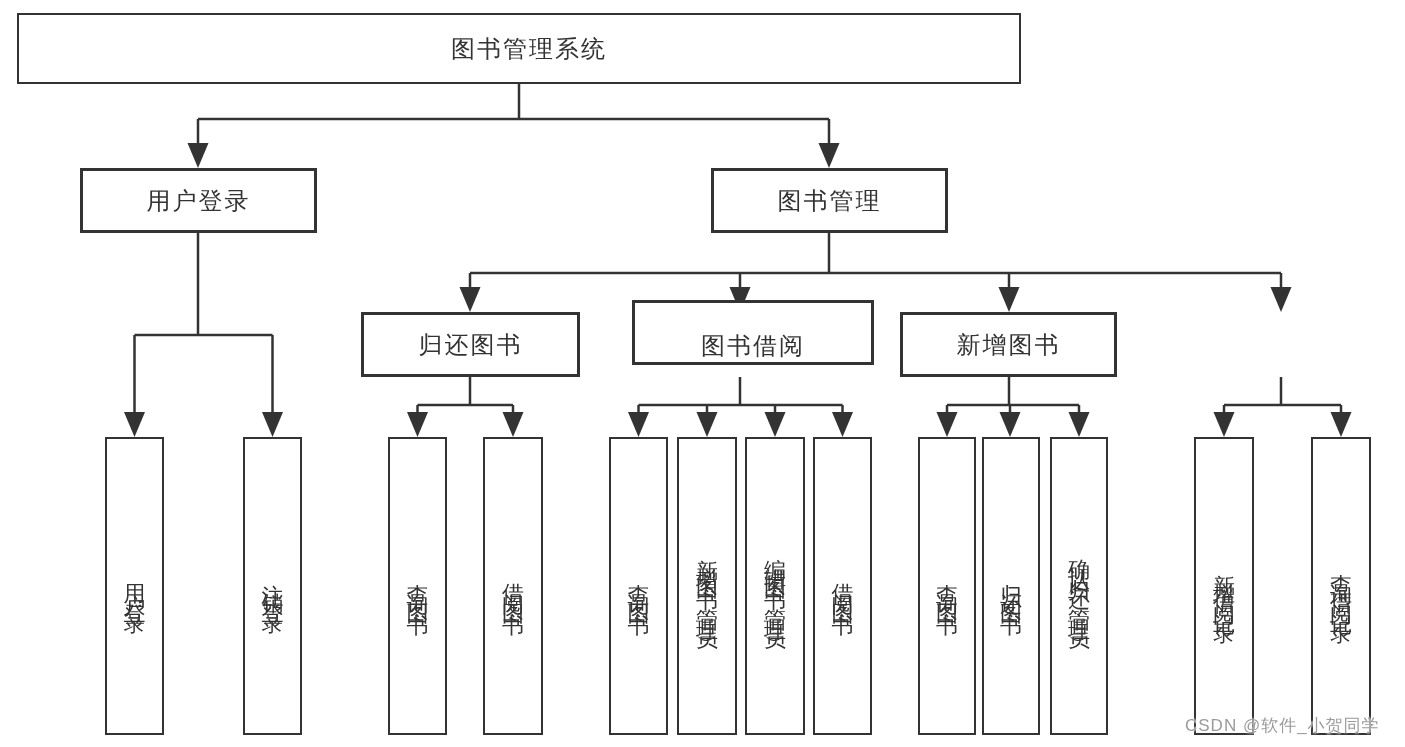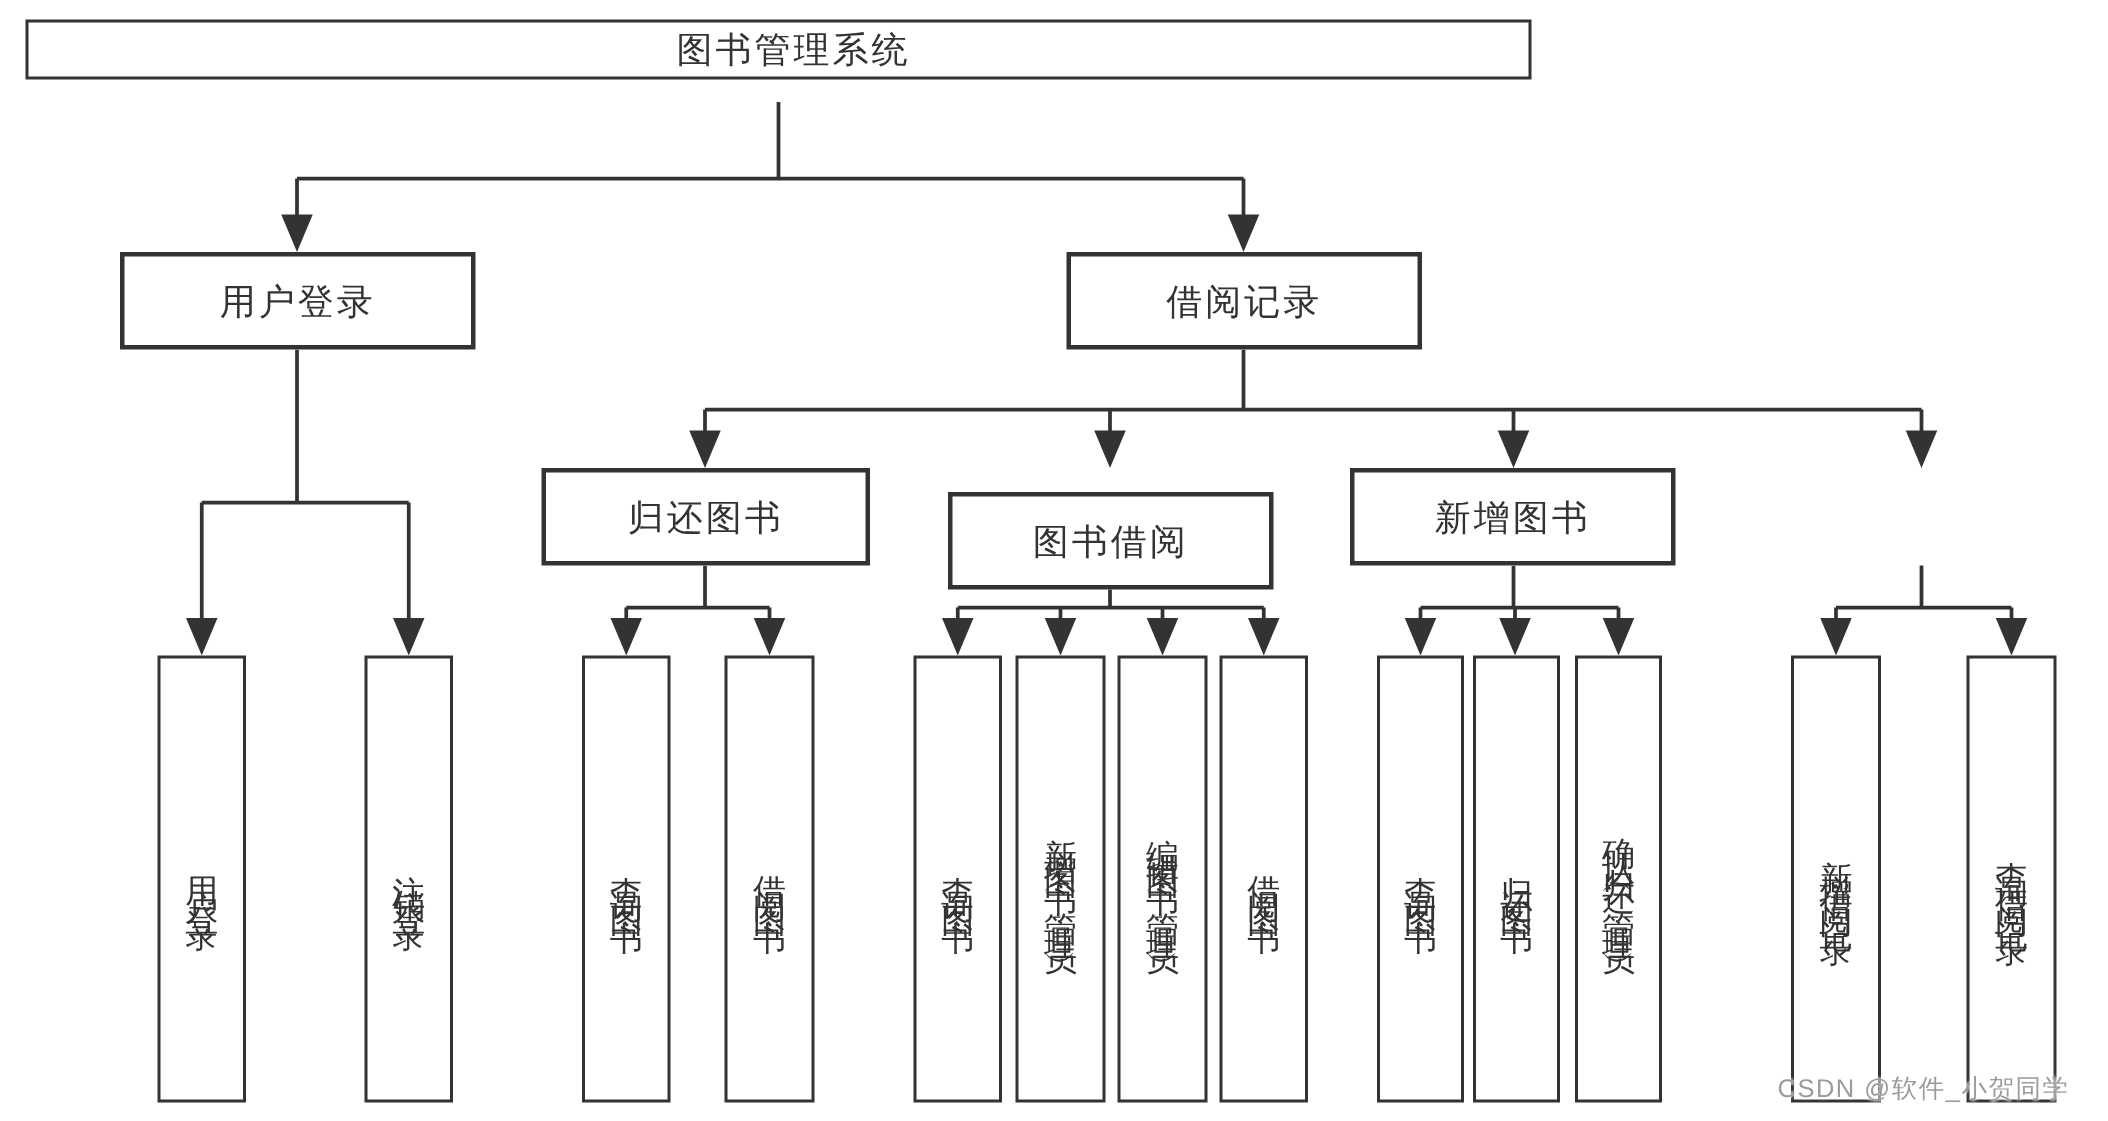--- a/index.html
+++ b/index.html
@@ -126,35 +126,35 @@
       <polygon points="764.5,412 785.5,412 775,437"></polygon>
       <polygon points="832,412 853,412 842.5,437"></polygon>
       <polygon points="936.5,412 957.5,412 947,437"></polygon>
       <polygon points="999.5,412 1020.5,412 1010,437"></polygon>
       <polygon points="1068.5,412 1089.5,412 1079,437"></polygon>
       <polygon points="1213.5,412 1234.5,412 1224,437"></polygon>
       <polygon points="1330.5,412 1351.5,412 1341,437"></polygon>
     </g>
   </svg>
 
-  <div class="node thin" style="left:17px; top:13px; width:1004px; height:40px;padding-left:20px;">
+  <div class="node thin" style="left:17px; top:13px; width:1004px; height:71px;padding-left:20px;">
     <span class="hlabel">图书管理系统</span>
   </div>
 
   <div class="node" style="left:80px; top:168px; width:237px; height:65px;">
     <span class="hlabel">用户登录</span>
   </div>
   <div class="node" style="left:711px; top:168px; width:237px; height:65px;">
-    <span class="hlabel">借阅记录</span>
+    <span class="hlabel">图书管理</span>
   </div>
 
   <div class="node" style="left:361px; top:312px; width:219px; height:65px;">
     <span class="hlabel">归还图书</span>
   </div>
-  <div class="node" style="left:632px; top:328px; width:217px; height:65px;">
+  <div class="node" style="left:632px; top:300px; width:242px; height:65px;align-items:flex-end;">
     <span class="hlabel">图书借阅</span>
   </div>
   <div class="node" style="left:900px; top:312px; width:217px; height:65px;">
     <span class="hlabel">新增图书</span>
   </div>
 
   <div class="node thin" style="left:105px; top:437px; width:59px; height:298px;">
     <span class="vtext">用户登录</span>
   </div>
   <div class="node thin" style="left:243px; top:437px; width:59px; height:298px;">

